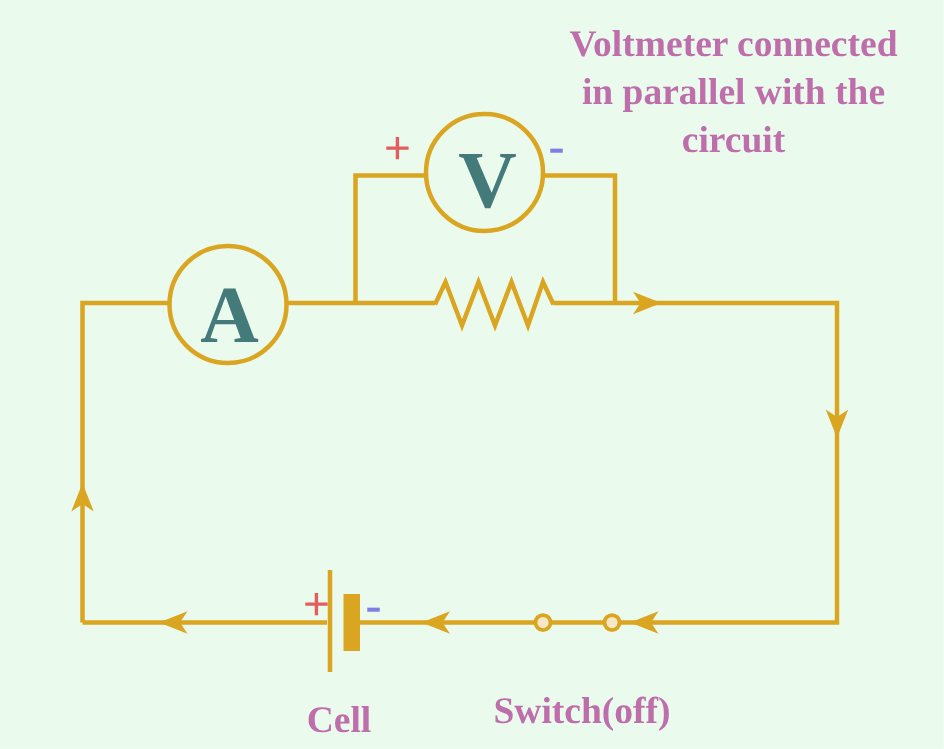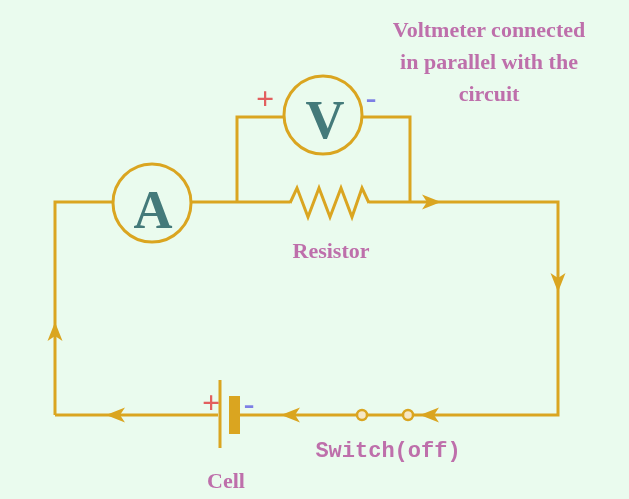--- a/index.html
+++ b/index.html
@@ -28,21 +28,21 @@
   .cell-thin { stroke: var(--wire, #DAA520); stroke-width: 3; }
   .cell-thick { fill: var(--wire, #DAA520); }
   .switch-node {
     fill: var(--switch-node-fill, #F6E7C6);
     stroke: var(--wire, #DAA520);
     stroke-width: 2.5;
   }
   .lbl {
     position: absolute;
     color: var(--label-text, #BE6FAB);
-    font-size: 22px;
+    font-size: 25px;
     font-weight: bold;
     line-height: 32px;
     text-align: center;
     white-space: pre-line;
   }
   .sign {
     position: absolute;
     transform: translate(-50%, -50%);
     font-size: 32px;
     font-weight: bold;
@@ -94,26 +94,25 @@
     <polygon class="arrow" points="281,415 300,407.5 295,415 300,422.5"></polygon>
     <polygon class="arrow" points="106,415 125,407.5 120,415 125,422.5"></polygon>
     <polygon class="arrow" points="55,322 47.5,341 55,336 62.5,341"></polygon>
   </svg>
 
 
   <div class="lbl" style="left:359px; top:14px; width:260px;">Voltmeter connected
 in parallel with the
 circuit</div>
 
-  <div class="lbl" style="left:270px; top:235px; width:122px;">Resistor</div>
 
 
   <div class="lbl" style="left:191px; top:425px; width:70px;margin-top:40px;">Cell</div>
 
-  <div class="lbl" style="left:308px; top:436px; width:160px;font-family:Liberation Mono, monospace;">Switch(off)</div>
+  <div class="lbl" style="left:308px; top:459px; width:160px;">Switch(off)</div>
 
   <div class="meter-letter" style="left:153px; top:210px;">A</div>
   <div class="meter-letter" style="left:325px; top:120px;">V</div>
 
   <div class="sign plus" style="left:265px; top:98px;">+</div>
   <div class="sign minus" style="left:371px; top:97px;">-</div>
   <div class="sign plus" style="left:211px; top:402px;">+</div>
   <div class="sign minus" style="left:249px; top:403px;">-</div>
 
 </div>

